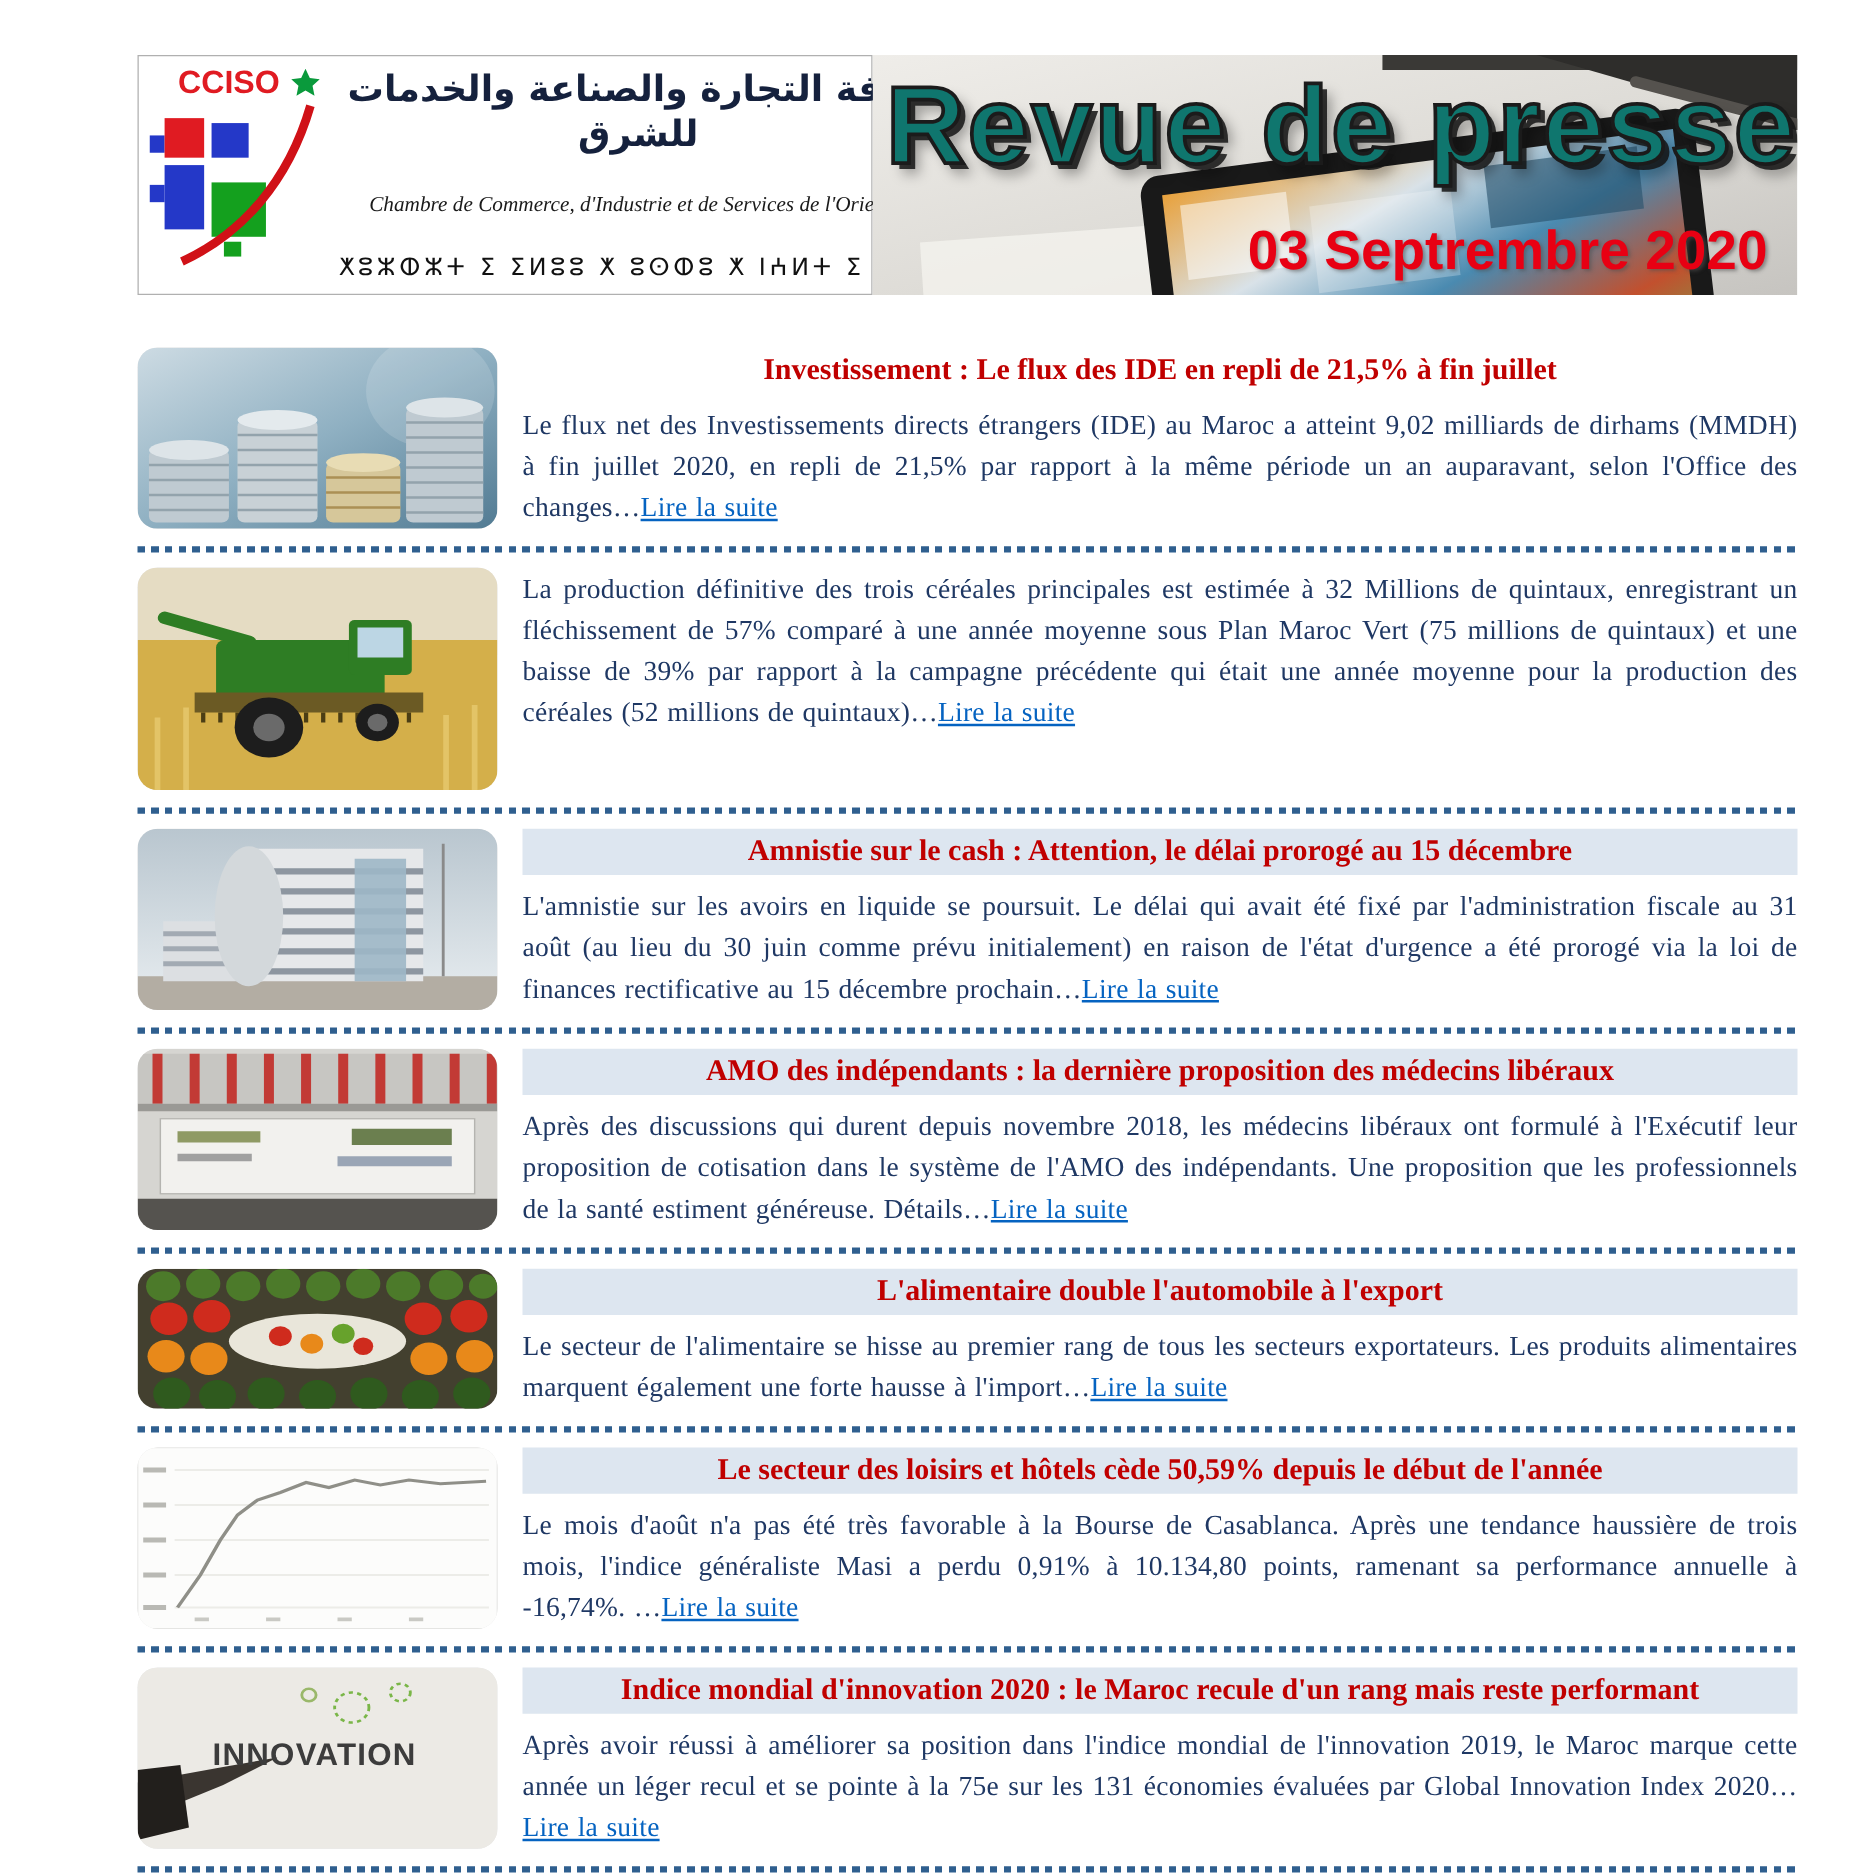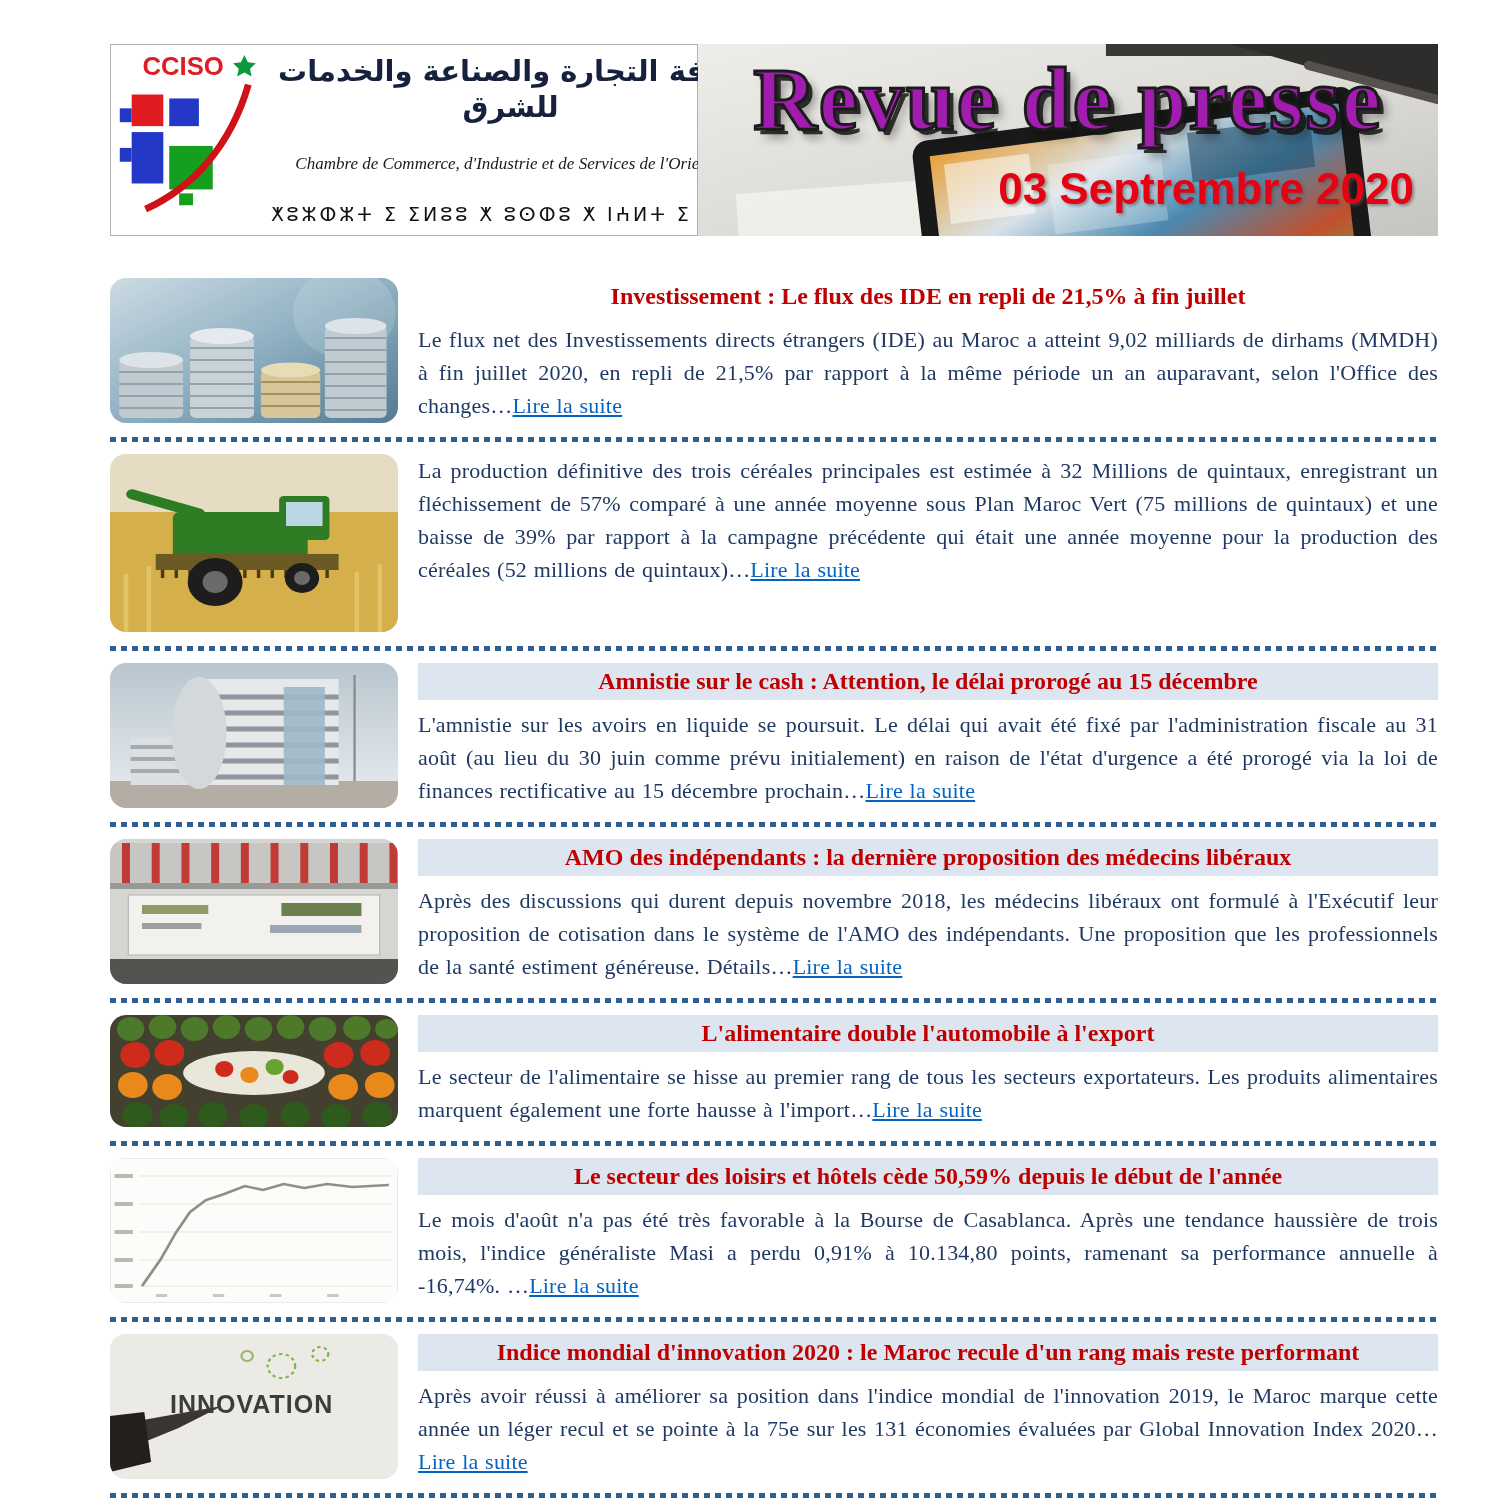--- a/index.html
+++ b/index.html
@@ -29,28 +29,28 @@
   }
   .logo-french { font-style: italic; font-size: 17px; color: #1a1a1a; }
   .logo-tifinagh {
     font-family: "DejaVu Sans", sans-serif; font-size: 19px; color: #111;
     letter-spacing: 3px; white-space: nowrap; overflow: hidden;
   }
 
   .banner { flex: 1; position: relative; overflow: hidden; }
   .banner svg.banner-art { position: absolute; inset: 0; width: 100%; height: 100%; }
   .banner-title {
-    position: absolute; top: 12px; left: 0; right: 0; text-align: center;
-    font-family: Liberation Serif, serif; font-weight: bold;
-    font-size: 88px; line-height: 1; color: #a21caf; letter-spacing: 2px; white-space: nowrap;
+    position: absolute; top: 12px; left: 0; right: 0; text-align: right;
+    font-family: Liberation Sans, sans-serif; font-weight: bold;
+    font-size: 88px; line-height: 1; color: #0f766e; letter-spacing: 2px; white-space: nowrap;
     -webkit-text-stroke: 3px #1b1b1b;
     text-shadow: 5px 5px 0 rgba(20,20,20,.85), 8px 9px 10px rgba(0,0,0,.35);
   }
   .banner-date {
-    position: absolute; bottom: 22px; right: 24px;
+    position: absolute; bottom: 10px; right: 24px;
     font-family: "Liberation Sans", "DejaVu Sans", sans-serif; font-weight: bold;
     font-size: 44px; color: #e80013; text-shadow: 2px 2px 3px rgba(80,80,80,.55);
     white-space: nowrap;
   }
 
   
   .articles { margin-top: 32px; }
   .article { display: flex; align-items: flex-start; padding: 10px 0 12px; }
   .thumb {
     width: 288px; flex: none; margin-right: 20px; overflow: hidden; position: relative;

